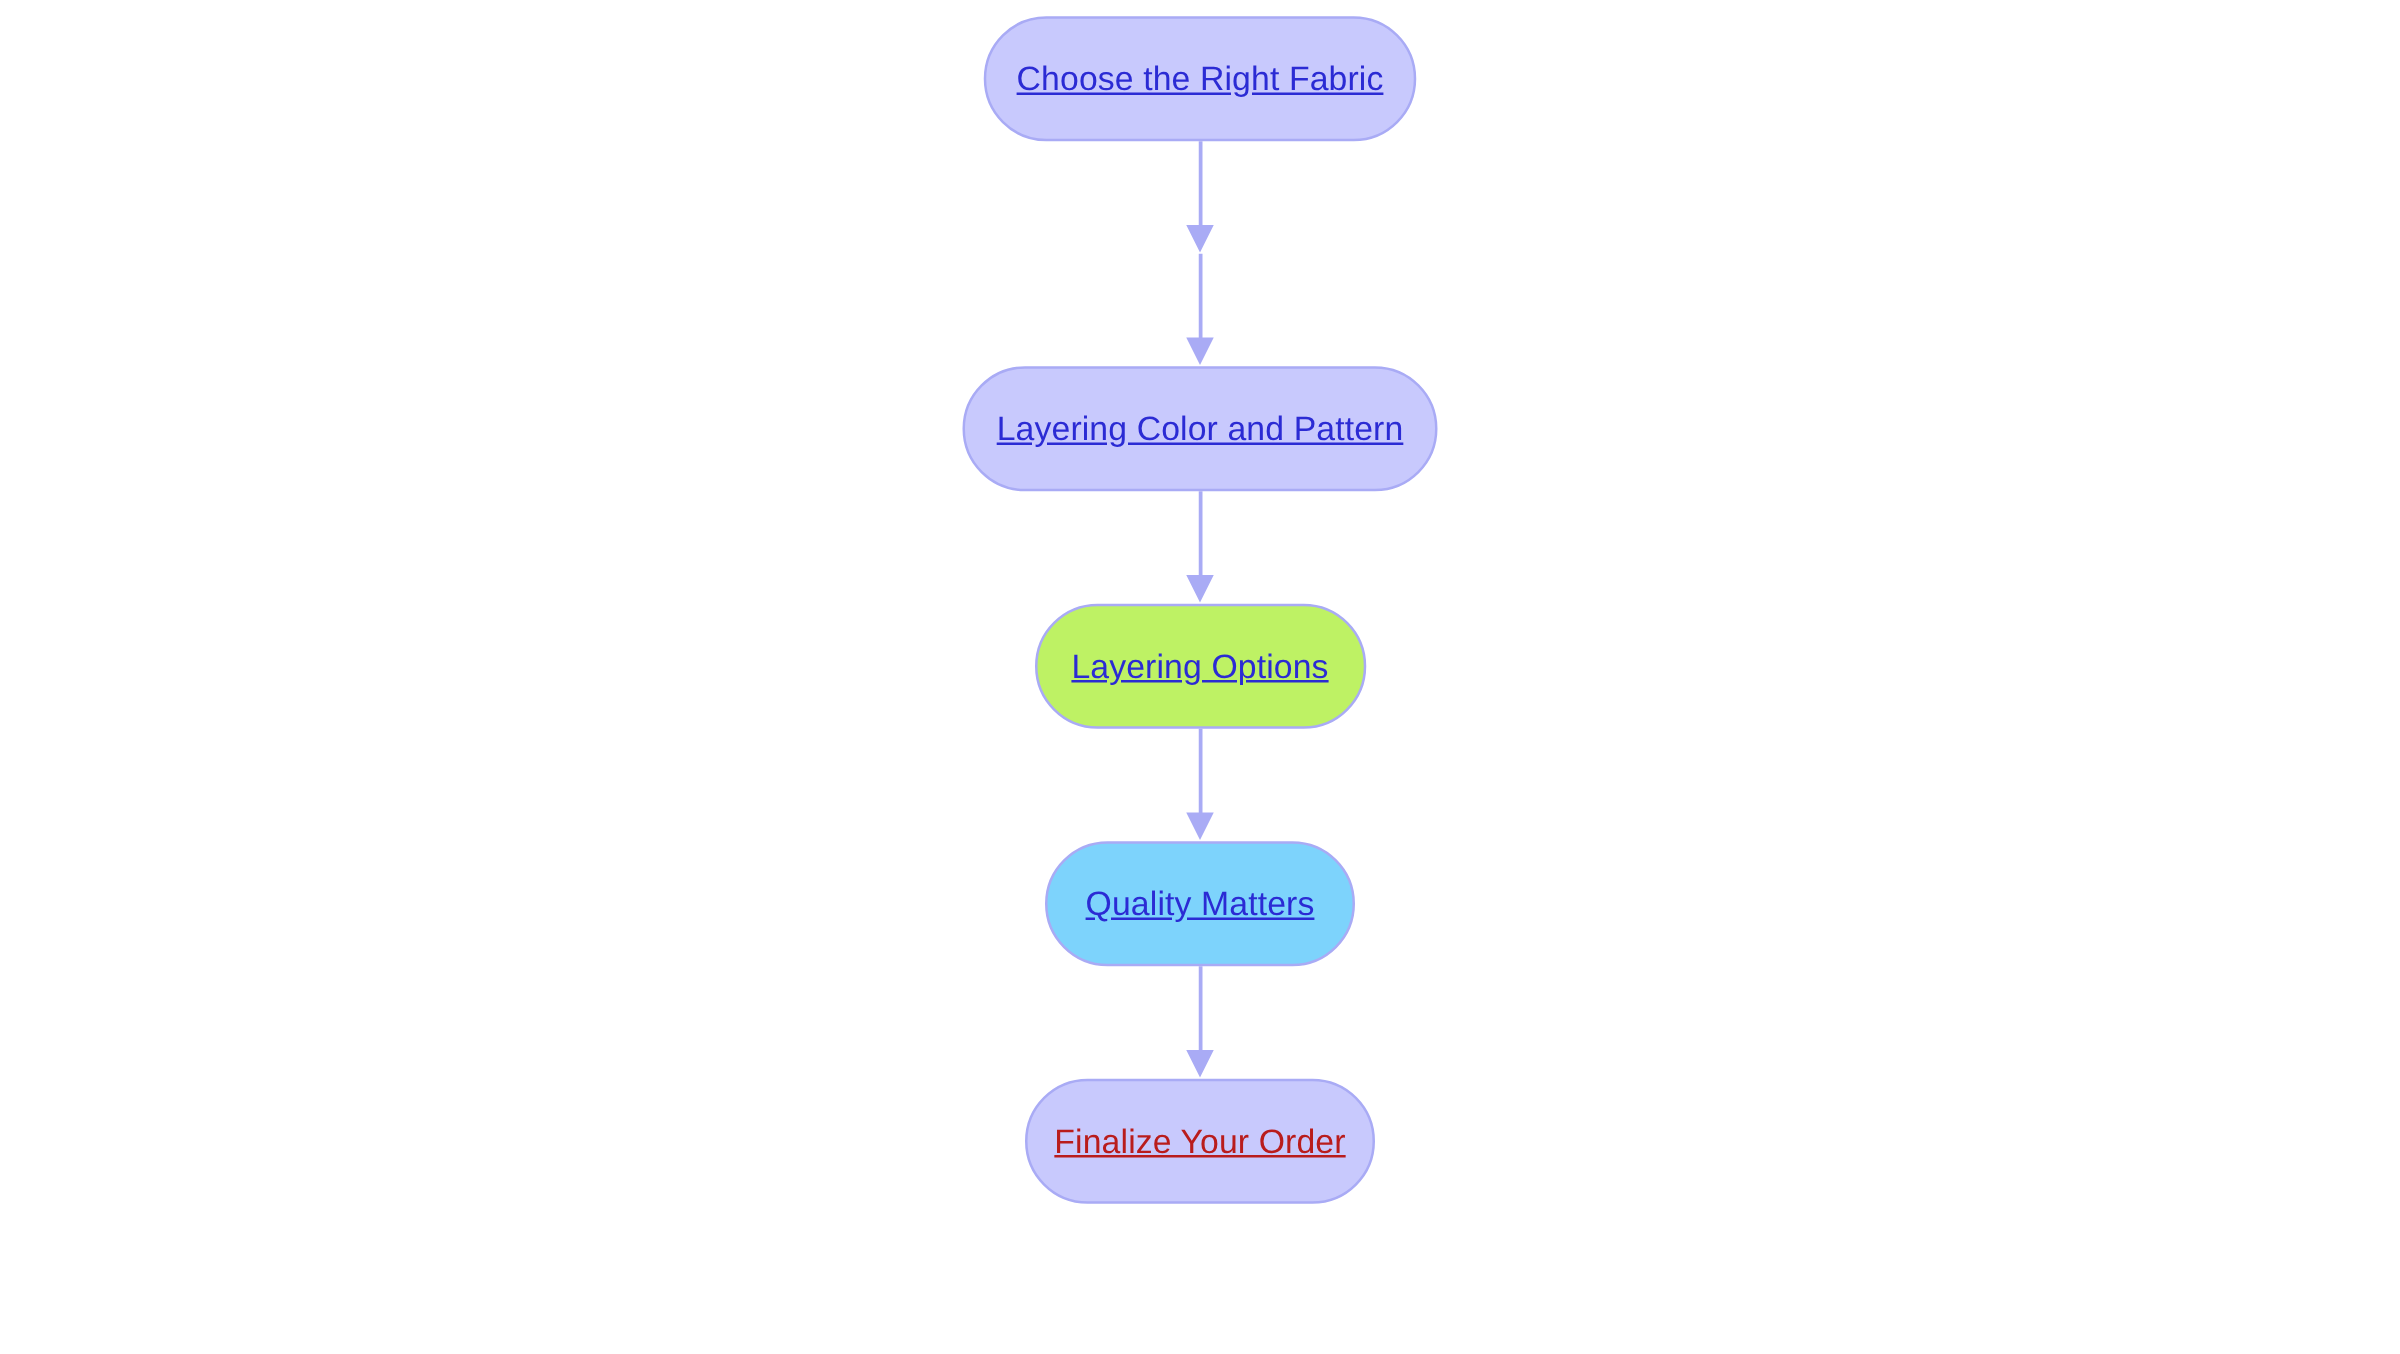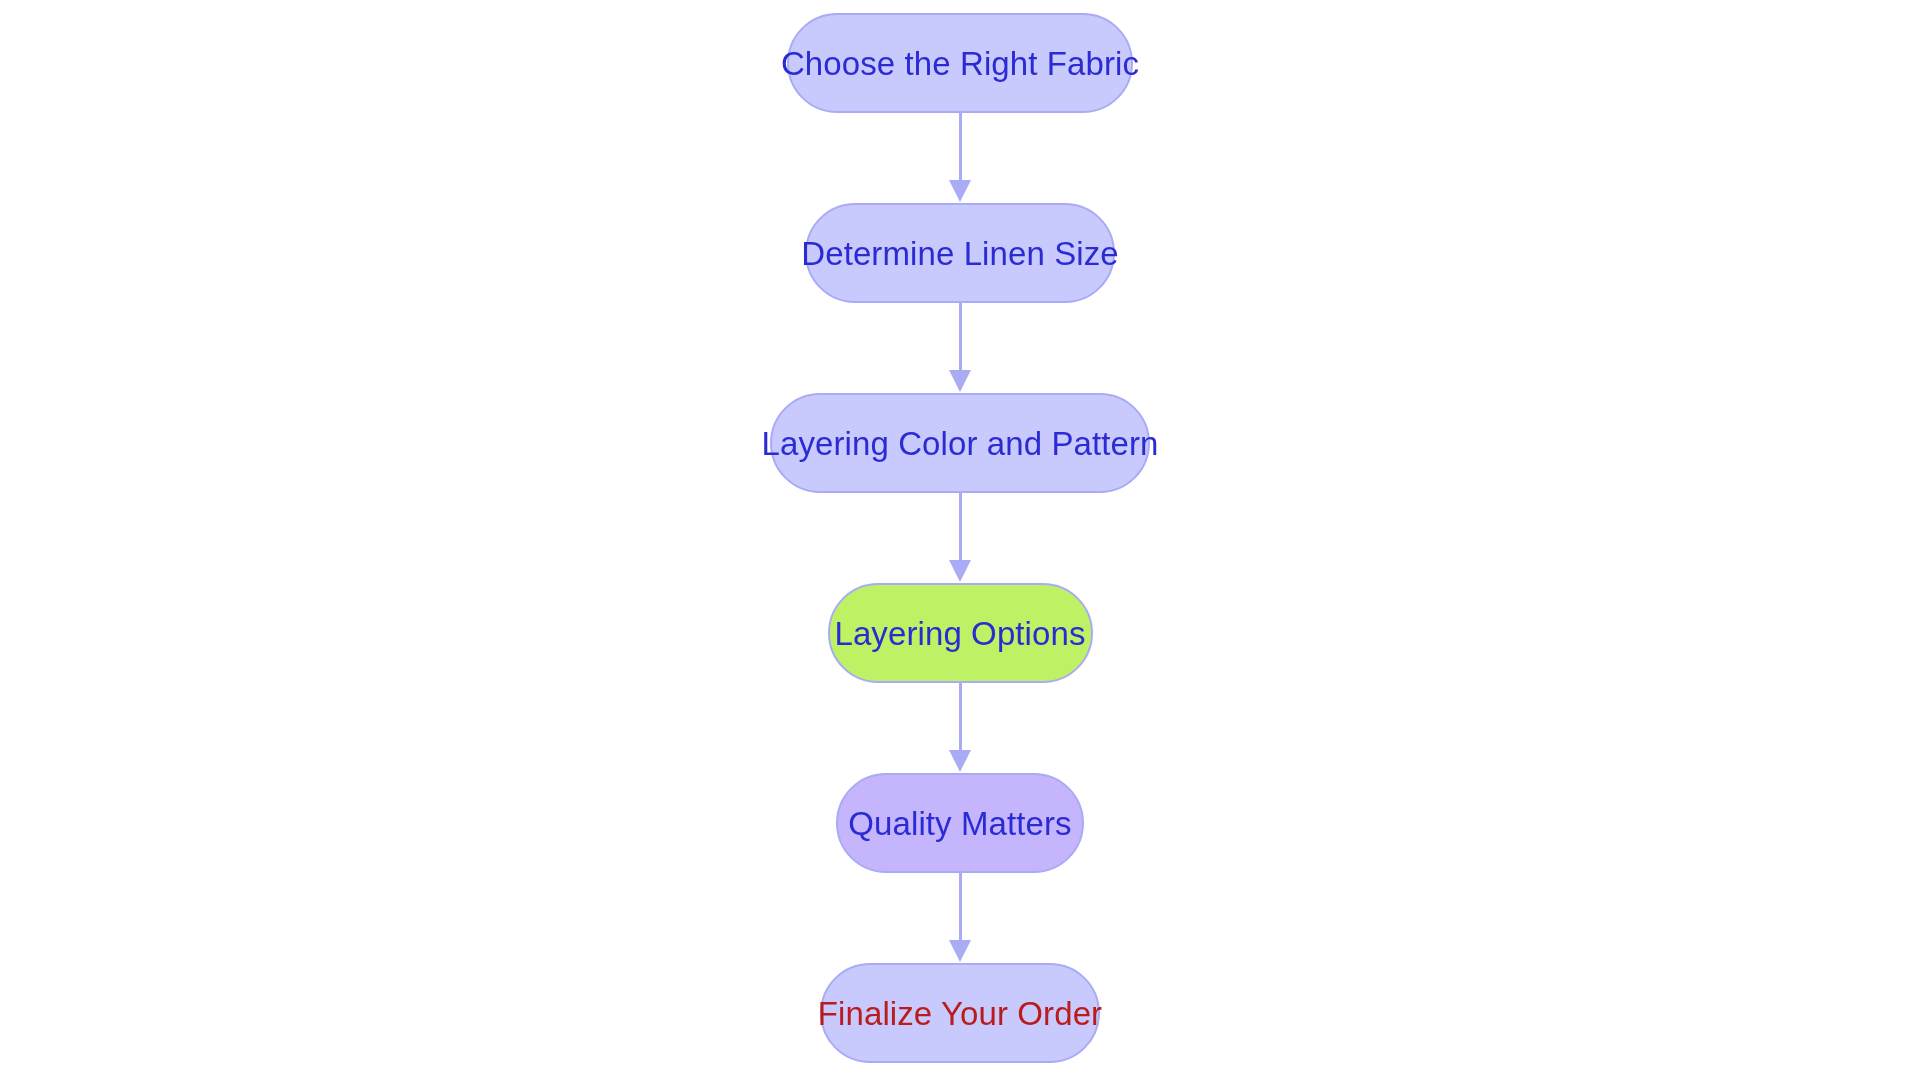--- a/index.html
+++ b/index.html
@@ -40,25 +40,26 @@
     border-radius: 50px;
     background: #c8c9fd;
     border: 2px solid #a9abf5;
     display: flex;
     align-items: center;
     justify-content: center;
     padding: 0 28px;
     white-space: nowrap;
   }
   .flow-node-label {
-    font-size: 33px;
+    font-size: 27px;
     line-height: 1;
     color: #2b2bd4;
     letter-spacing: 0.1px;
     font-weight: 400;
+    text-decoration: underline;
   }
 
   
   .w-n0 { width: 346px; }
   .w-n1 { width: 310px; }
   .w-n2 { width: 380px; }
   .w-n3 { width: 265px; }
   .w-n4 { width: 248px; }
   .w-n5 { width: 280px; }
 
@@ -93,23 +94,20 @@
 
     <div class="flow-node w-n0" style="background: rgb(200, 201, 253); border-color: rgb(169, 171, 245);">
       <span class="flow-node-label" style="color: rgb(43, 43, 212);">Choose the Right Fabric</span>
     </div>
 
     <div class="flow-connector">
       <div class="connector-line" style="background: rgb(169, 171, 245);"></div>
       <div class="connector-arrowhead" style="border-top-color: rgb(169, 171, 245);"></div>
     </div>
 
-    <div class="flow-node w-n1" style="background: rgb(200, 201, 253); border-color: rgb(169, 171, 245);">
-      <span class="flow-node-label" style="color: rgb(43, 43, 212);">Determine Linen Size</span>
-    </div>
 
     <div class="flow-connector">
       <div class="connector-line" style="background: rgb(169, 171, 245);"></div>
       <div class="connector-arrowhead" style="border-top-color: rgb(169, 171, 245);"></div>
     </div>
 
     <div class="flow-node w-n2" style="background: rgb(200, 201, 253); border-color: rgb(169, 171, 245);">
       <span class="flow-node-label" style="color: rgb(43, 43, 212);">Layering Color and Pattern</span>
     </div>
 
@@ -120,21 +118,21 @@
 
     <div class="flow-node w-n3" style="background: #bef264; border-color: rgb(169, 171, 245);">
       <span class="flow-node-label" style="color: rgb(43, 43, 212);">Layering Options</span>
     </div>
 
     <div class="flow-connector">
       <div class="connector-line" style="background: rgb(169, 171, 245);"></div>
       <div class="connector-arrowhead" style="border-top-color: rgb(169, 171, 245);"></div>
     </div>
 
-    <div class="flow-node w-n4" style="background: #c4b5fd; border-color: rgb(169, 171, 245);">
+    <div class="flow-node w-n4" style="background: #7dd3fc; border-color: rgb(169, 171, 245);">
       <span class="flow-node-label" style="color: rgb(43, 43, 212);">Quality Matters</span>
     </div>
 
     <div class="flow-connector">
       <div class="connector-line" style="background: rgb(169, 171, 245);"></div>
       <div class="connector-arrowhead" style="border-top-color: rgb(169, 171, 245);"></div>
     </div>
 
     <div class="flow-node w-n5" style="background: rgb(200, 201, 253); border-color: rgb(169, 171, 245);">
       <span class="flow-node-label" style="color: #b91c1c;">Finalize Your Order</span>

